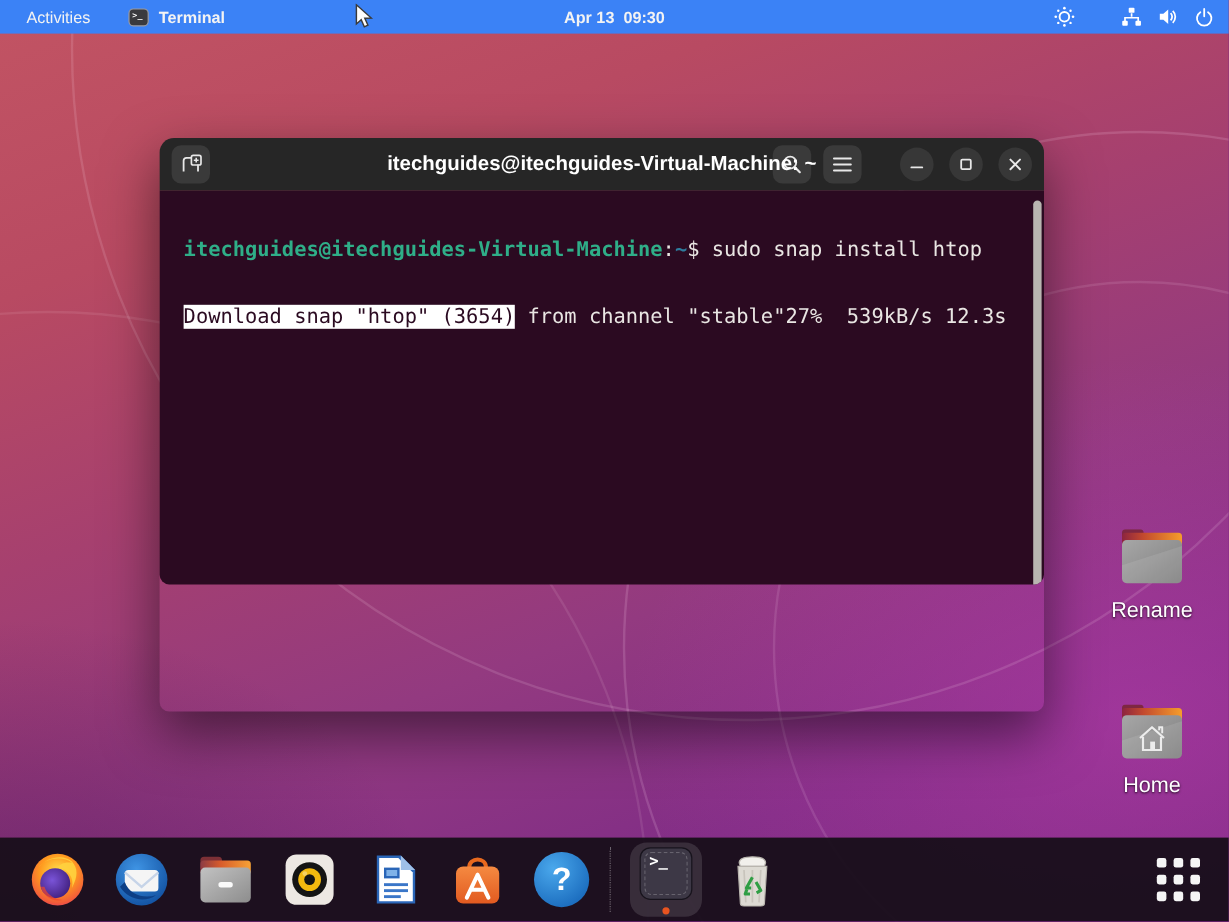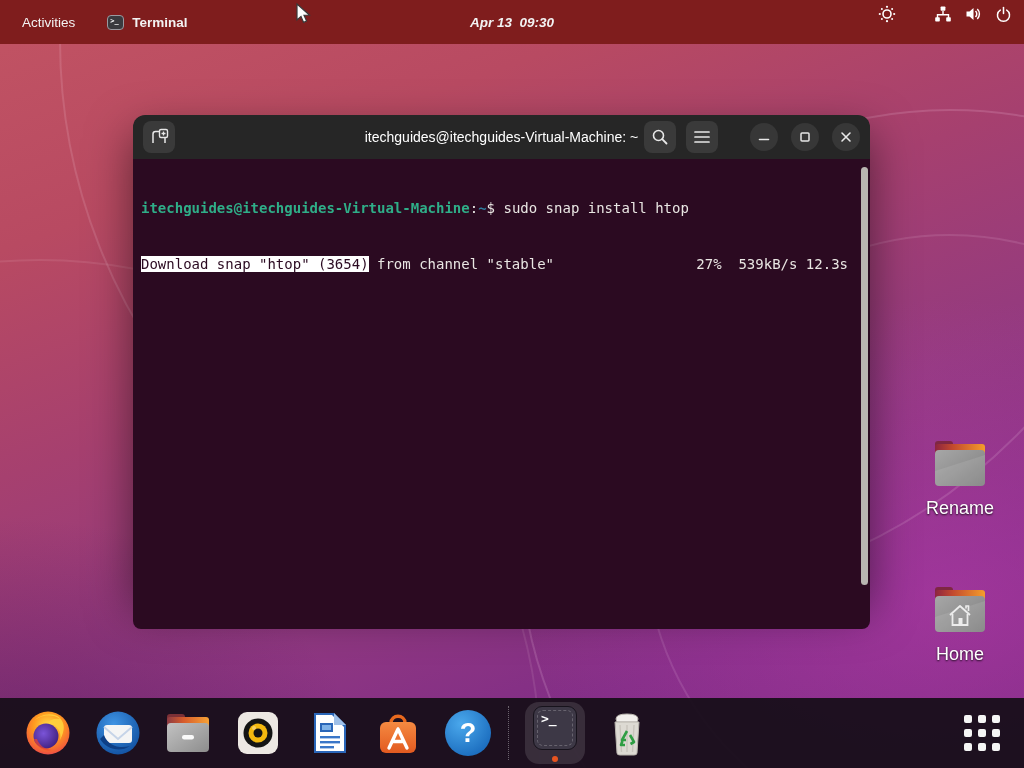--- a/index.html
+++ b/index.html
@@ -9,54 +9,54 @@
   
   .wallpaper { position:absolute; inset:0;
     background:
       radial-gradient(700px 500px at 92% 78%, rgba(190,62,175,0.50), rgba(190,62,175,0) 60%),
       radial-gradient(600px 420px at 0% 100%, rgba(70,16,86,0.45), rgba(70,16,86,0) 60%),
       linear-gradient(160deg, #c25463 0%, #b84a62 22%, #a6406f 42%, #933a80 62%, #822e86 80%, #7a2a82 100%);
   }
   .wallpaper svg { position:absolute; inset:0; }
 
   
-  .topbar { position:absolute; left:0; top:0; width:1024px; height:44px; background:#7f1d1d;
+  .topbar { position:absolute; left:0; top:0; width:1024px; height:28px; background:#3b82f6;
     display:flex; align-items:center; color:#f3f3f3; font-size:13.5px; z-index:50; }
   .tb-left { display:flex; align-items:center; gap:26px; padding-left:16px; }
   .tb-activities { padding:2px 6px; }
   .tb-app { display:flex; align-items:center; gap:8px; font-weight:bold; }
   .tb-term-ico { width:17px; height:15px; background:#3a3a3e; border:1px solid #9a9aa0; border-radius:4px;
     font-family:"DejaVu Sans Mono",monospace; font-size:7px; font-weight:bold; color:#fff;
     display:flex; align-items:flex-start; justify-content:flex-start; padding:1px 0 0 2px; }
-  .tb-clock { position:absolute; left:50%; transform:translateX(-50%); font-weight:bold; white-space:pre;font-style:italic; }
+  .tb-clock { position:absolute; left:50%; transform:translateX(-50%); font-weight:bold; white-space:pre; }
   .tb-right { position:absolute; right:0; top:0; height:28px; display:flex; align-items:center; }
   .tb-icon { width:30px; height:28px; display:flex; align-items:center; justify-content:center; }
   .tb-gap { width:26px; }
 
   
   .cursor { position:absolute; left:293px; top:3px; z-index:99; }
 
   
   .window { position:absolute; left:133px; top:115px; width:737px; height:478px;
     border-radius:12px 12px 8px 8px; box-shadow:0 18px 45px rgba(0,0,0,0.5); z-index:20; }
   .win-header { height:44px; background:#262626; border-radius:12px 12px 0 0;
     display:flex; align-items:center; padding:0 10px; position:relative; }
   .btn-sq { width:32px; height:32px; border-radius:8px; background:#3a3a3a; display:flex;
     align-items:center; justify-content:center; flex:0 0 auto; }
   .btn-ci { width:28px; height:28px; border-radius:50%; background:#373737; display:flex;
     align-items:center; justify-content:center; flex:0 0 auto; }
   .win-title { position:absolute; left:50%; top:50%; transform:translate(-50%,-50%);
-    color:#ffffff; font-weight:normal; font-size:14px; white-space:nowrap; }
+    color:#ffffff; font-weight:bold; font-size:17px; white-space:nowrap; }
   .win-controls { margin-left:auto; display:flex; align-items:center; gap:13px; }
   .win-controls .btn-sq + .btn-sq { margin-left:-3px; }
   .ctl-spacer { width:6px; }
 
-  .term-body { height:470px; background:#2b0a21; border-radius:0 0 8px 8px; position:relative;
-    font-family:"DejaVu Sans Mono",monospace; font-size:14px; line-height:18.5px;
-    color:#e9e6e3; padding:3px 8px; white-space:pre; overflow:hidden; }
+  .term-body { height:328px; background:#2b0a21; border-radius:0 0 8px 8px; position:relative;
+    font-family:"DejaVu Sans Mono",monospace; font-size:17px; line-height:18.5px;
+    color:#e9e6e3; padding:3px 20px; white-space:pre; overflow:hidden; }
   .t-host { color:#2fae88; font-weight:bold; }
   .t-path { color:#2e7d9e; font-weight:bold; }
   .t-line3 { display:flex; justify-content:space-between; padding-right:14px; }
   .t-hl { background:#ffffff; color:#2b0a21; }
   .t-scroll { position:absolute; right:2px; top:8px; width:7px; height:418px;
     background:#b9b5b1; border-radius:4px; }
 
   
   .desk-icon { position:absolute; width:100px; text-align:center; color:#ffffff; font-size:18px;
     text-shadow:0 1px 2px rgba(0,0,0,0.85); z-index:10; }

